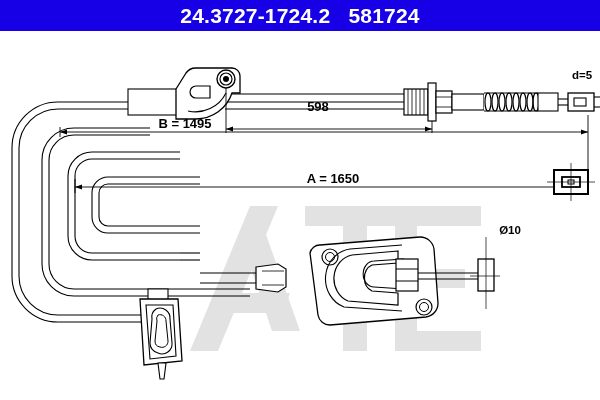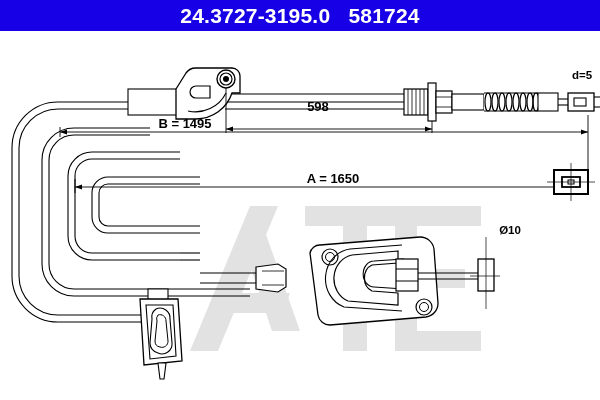--- a/index.html
+++ b/index.html
@@ -64,21 +64,21 @@
   .wm {
     fill: #e2e2e2;
   }
 </style>
 </head>
 <body>
 
 <div id="page">
 
   <div id="header-bar">
-    <span id="header-title">24.3727-3195.0   581724</span>
+    <span id="header-title">24.3727-1724.2   581724</span>
   </div>
 
   <div id="drawing-area">
     <svg class="canvas" viewBox="0 0 600 369" xmlns="http://www.w3.org/2000/svg">
 
       <g>
         <path class="wm" d="M190 320 L250 175 L278 175 L218 320 Z"></path>
         <path class="wm" d="M256 175 L300 300 L272 300 L240 205 Z"></path>
         <path class="wm" d="M222 262 L290 262 L283 282 L214 282 Z"></path>
         <rect class="wm" x="305" y="175" width="100" height="20"></rect>

